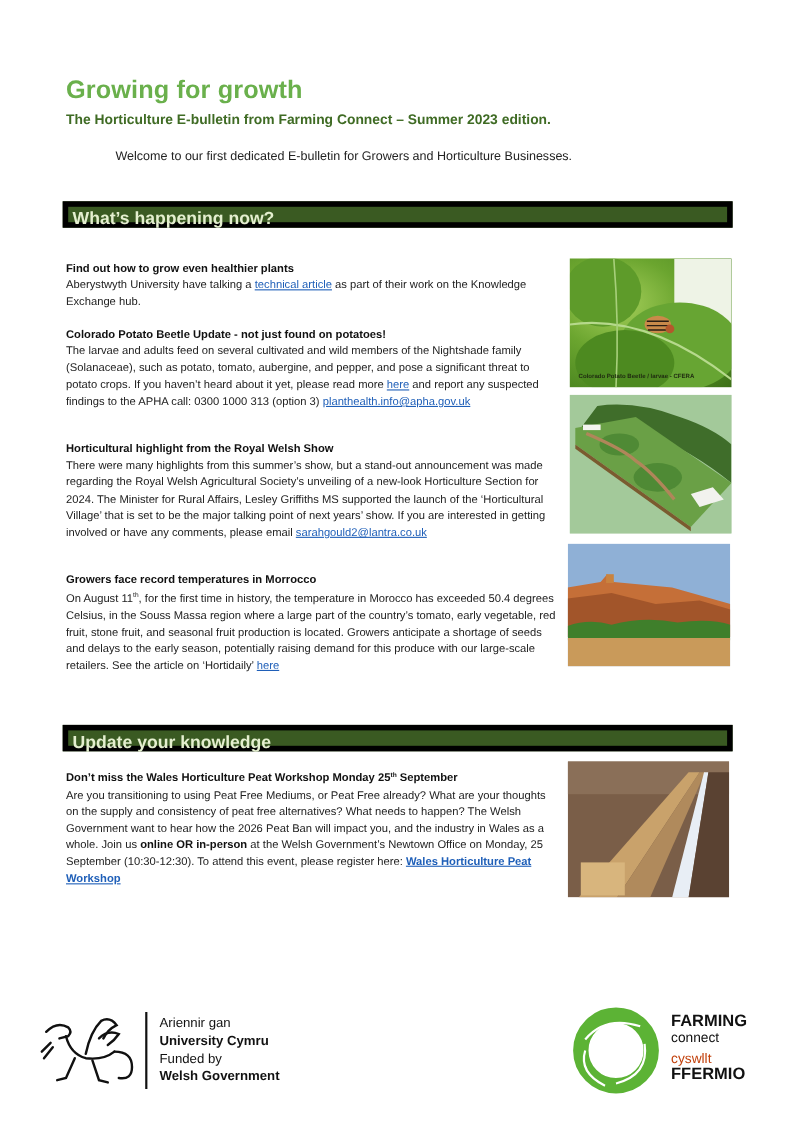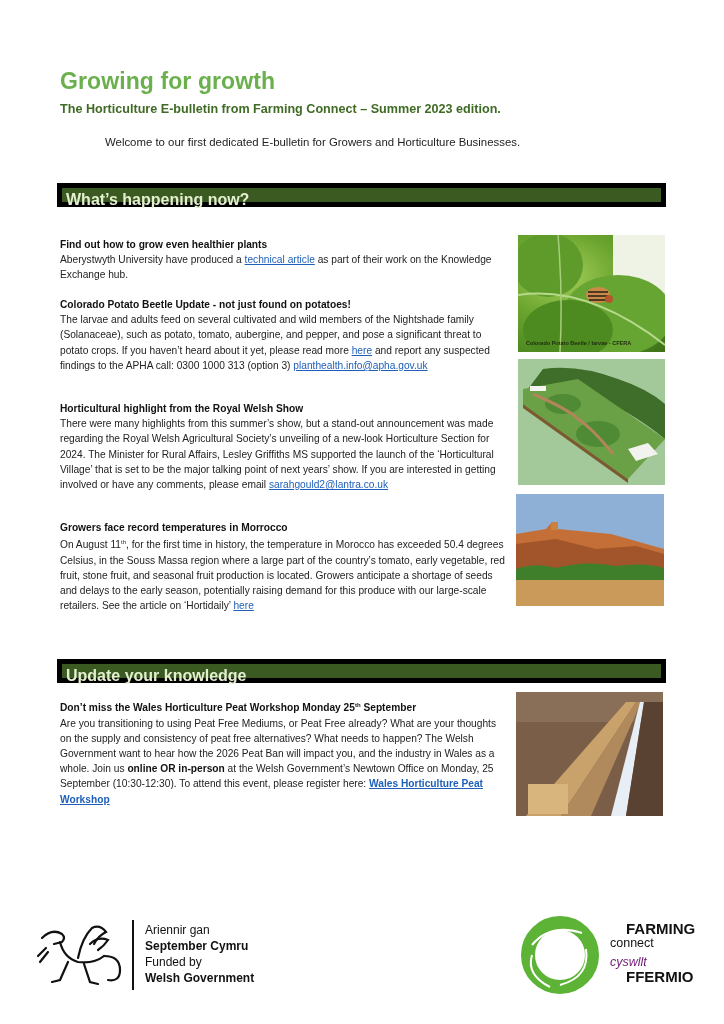--- a/index.html
+++ b/index.html
@@ -13,34 +13,34 @@
          font-size: 16px; font-weight: bold; line-height: 24px; padding-left: 4px; box-sizing: border-box;
          border: 5px solid #000000; }
   .article { left: 60px; width: 450px; font-size: 10.2px; line-height: 15.2px; color: #222; }
   .article .h { font-weight: bold; color: #111; display: block; }
   .article a { color: #1f5fb8; text-decoration: underline; }
   .article b { color: #111; }
   .pic { position: absolute; overflow: hidden; }
   .caption { position: absolute; left: 8px; bottom: 6px; font-size: 5.5px; color: #1f2a10; font-weight: bold; white-space: nowrap; }
   .wg-text { font-size: 12px; line-height: 16px; color: #111; }
   .wg-text .b { font-weight: bold; }
-  .fc-text { font-weight: bold; color: #111; margin-left: 16px; }
+  .fc-text { font-weight: bold; color: #111; }
 </style>
 </head>
 <body>
 
 <div class="abs title">Growing for growth</div>
 <div class="abs subtitle">The Horticulture E-bulletin from Farming Connect – Summer 2023 edition.</div>
 <div class="abs welcome">Welcome to our first dedicated E-bulletin for Growers and Horticulture Businesses.</div>
 
 <div class="abs bar" style="top:183px;">What’s happening now?</div>
 
 <div class="abs article" style="top:237px;">
   <span class="h">Find out how to grow even healthier plants</span>
-  <span>Aberystwyth University have produced a </span><a href="#">technical article</a><span> as part of their work on the Knowledge Exchange hub.</span>
+  <span>Aberystwyth University have talking a </span><a href="#">technical article</a><span> as part of their work on the Knowledge Exchange hub.</span>
 </div>
 
 <div class="abs article" style="top:297px;">
   <span class="h">Colorado Potato Beetle Update - not just found on potatoes!</span>
   <span>The larvae and adults feed on several cultivated and wild members of the Nightshade family (Solanaceae), such as potato, tomato, aubergine, and pepper, and pose a significant threat to potato crops. If you haven’t heard about it yet, please read more </span><a href="#">here</a><span> and report any suspected findings to the APHA call: 0300 1000 313 (option 3) </span><a href="#">planthealth.info@apha.gov.uk</a>
 </div>
 
 <div class="abs article" style="top:401px;">
   <span class="h">Horticultural highlight from the Royal Welsh Show</span>
   <span>There were many highlights from this summer’s show, but a stand-out announcement was made regarding the Royal Welsh Agricultural Society’s unveiling of a new-look Horticulture Section for 2024. The Minister for Rural Affairs, Lesley Griffiths MS supported the launch of the ‘Horticultural Village’ that is set to be the major talking point of next years’ show. If you are interested in getting involved or have any comments, please email </span><a href="#">sarahgould2@lantra.co.uk</a>
@@ -120,31 +120,31 @@
       <path d="M70 38 Q86 38 86 52 Q86 64 74 62"></path>
       <path d="M34 44 L26 62 L18 64"></path>
       <path d="M50 46 L56 64 L64 66"></path>
       <path d="M12 30 L4 38 M14 34 L6 44"></path>
     </g>
   </svg>
 </div>
 <div class="abs" style="left:132px; top:920px; width:1.5px; height:70px; background:#111;"></div>
 <div class="abs wg-text" style="left:145px; top:922px;">
   <div>Ariennir gan</div>
-  <div class="b">September Cymru</div>
+  <div class="b">University Cymru</div>
   <div>Funded by</div>
   <div class="b">Welsh Government</div>
 </div>
 
 <div class="abs" style="left:520px; top:915px; width:80px; height:80px;">
   <svg width="80" height="80" viewBox="0 0 80 80">
     <circle cx="40" cy="40" r="32" fill="none" stroke="#5cb335" stroke-width="14"></circle>
     <path d="M12 30 Q30 8 62 18" stroke="#ffffff" stroke-width="2" fill="none"></path>
     <path d="M66 34 Q70 62 40 70" stroke="#ffffff" stroke-width="2" fill="none"></path>
     <path d="M30 72 Q6 60 12 40" stroke="#ffffff" stroke-width="2" fill="none"></path>
   </svg>
 </div>
 <div class="abs" style="left:610px; top:921px; line-height:1;">
   <div class="fc-text" style="font-size:15px;">FARMING</div>
   <div style="font-size:12.5px; color:#111; margin-top:1px;">connect</div>
-  <div style="font-size:12.5px; color:#701a75; margin-top:6px;font-style:italic;">cyswllt</div>
+  <div style="font-size:12.5px; color:#c2410c; margin-top:6px;">cyswllt</div>
   <div class="fc-text" style="font-size:15px; margin-top:1px;">FFERMIO</div>
 </div>
 
 </body></html>

